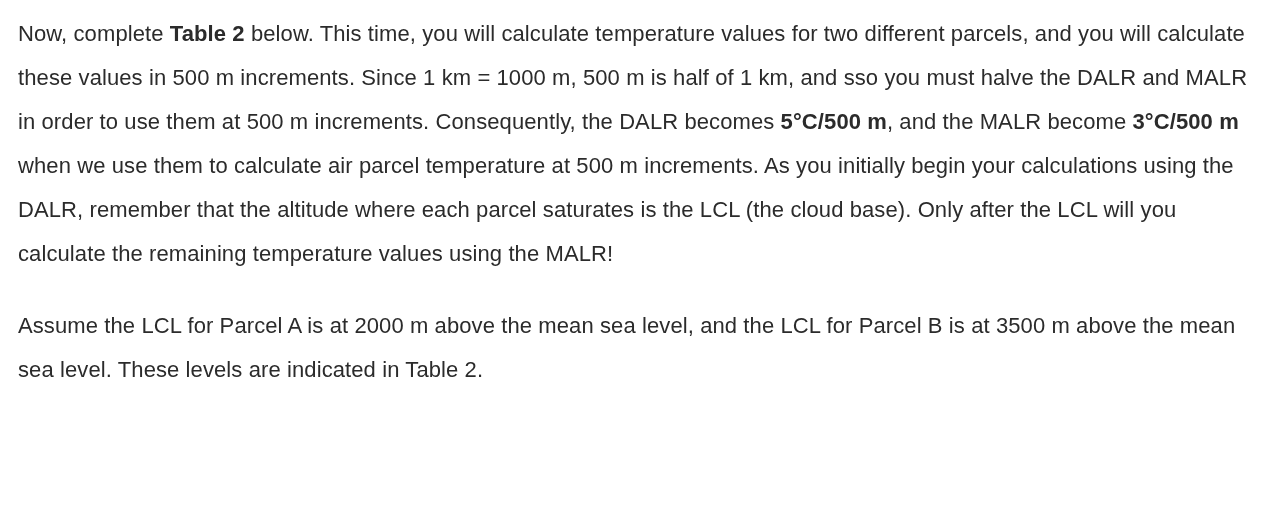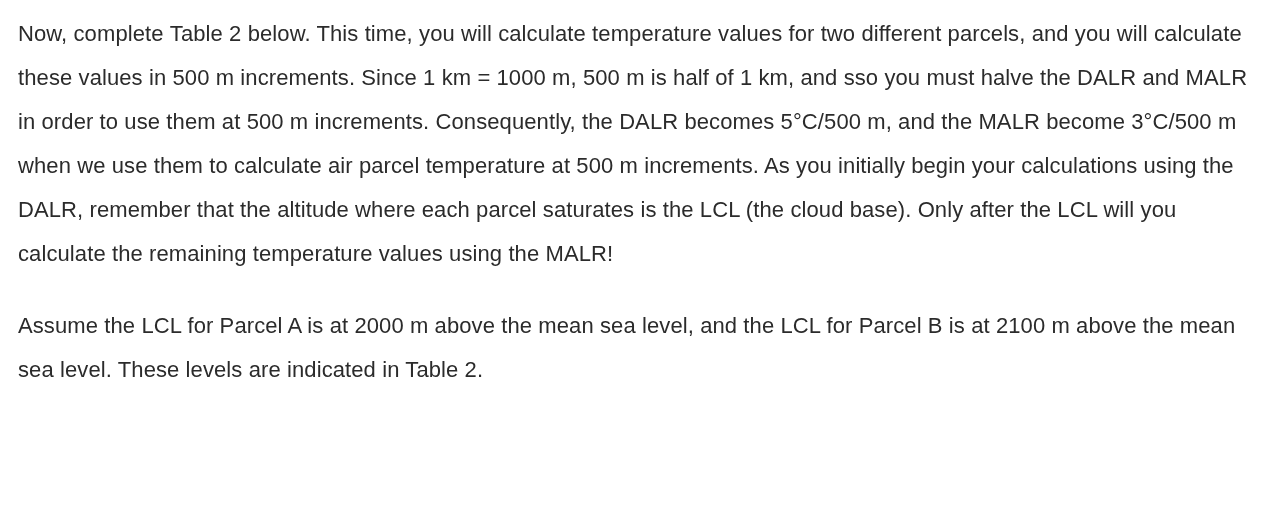--- a/index.html
+++ b/index.html
@@ -17,27 +17,27 @@
       font-weight: 300;
       letter-spacing: 0.1px;
     }
     p {
       margin-bottom: 28px;
     }
     p:last-child {
       margin-bottom: 0;
     }
     .bold {
-      font-weight: 400;
+      font-weight: 700;
     }
     .italic {
     }
   </style>
 </head>
 <body>
 
 <p>
   <span>Now, complete </span><span class="bold">Table 2</span><span> below.  This time, you will calculate temperature values for two different parcels, and you will calculate these values in 500 m increments. Since 1 km = 1000 m, 500 m is half of 1 km, and sso you must </span><span class="italic">halve</span><span> the DALR and MALR in order to use them at 500 m increments. Consequently, the DALR becomes </span><span class="bold">5°C/500 m</span><span>, and the MALR become </span><span class="bold">3°C/500 m</span><span> when we use them to calculate air parcel temperature at 500 m increments. As you initially begin your calculations using the DALR, remember that the altitude where each parcel saturates is the LCL (the cloud base).  </span><span class="italic">Only after the LCL will you calculate the remaining temperature values using the MALR!</span>
 </p>
 
 <p>
-  <span>Assume the LCL for Parcel A is at 2000 m above the mean sea level, and the LCL for Parcel B is at 2100 m above the mean sea level.  These levels are indicated in Table 2.</span>
+  <span>Assume the LCL for Parcel A is at 2000 m above the mean sea level, and the LCL for Parcel B is at 3500 m above the mean sea level.  These levels are indicated in Table 2.</span>
 </p>
 
 </body></html>

